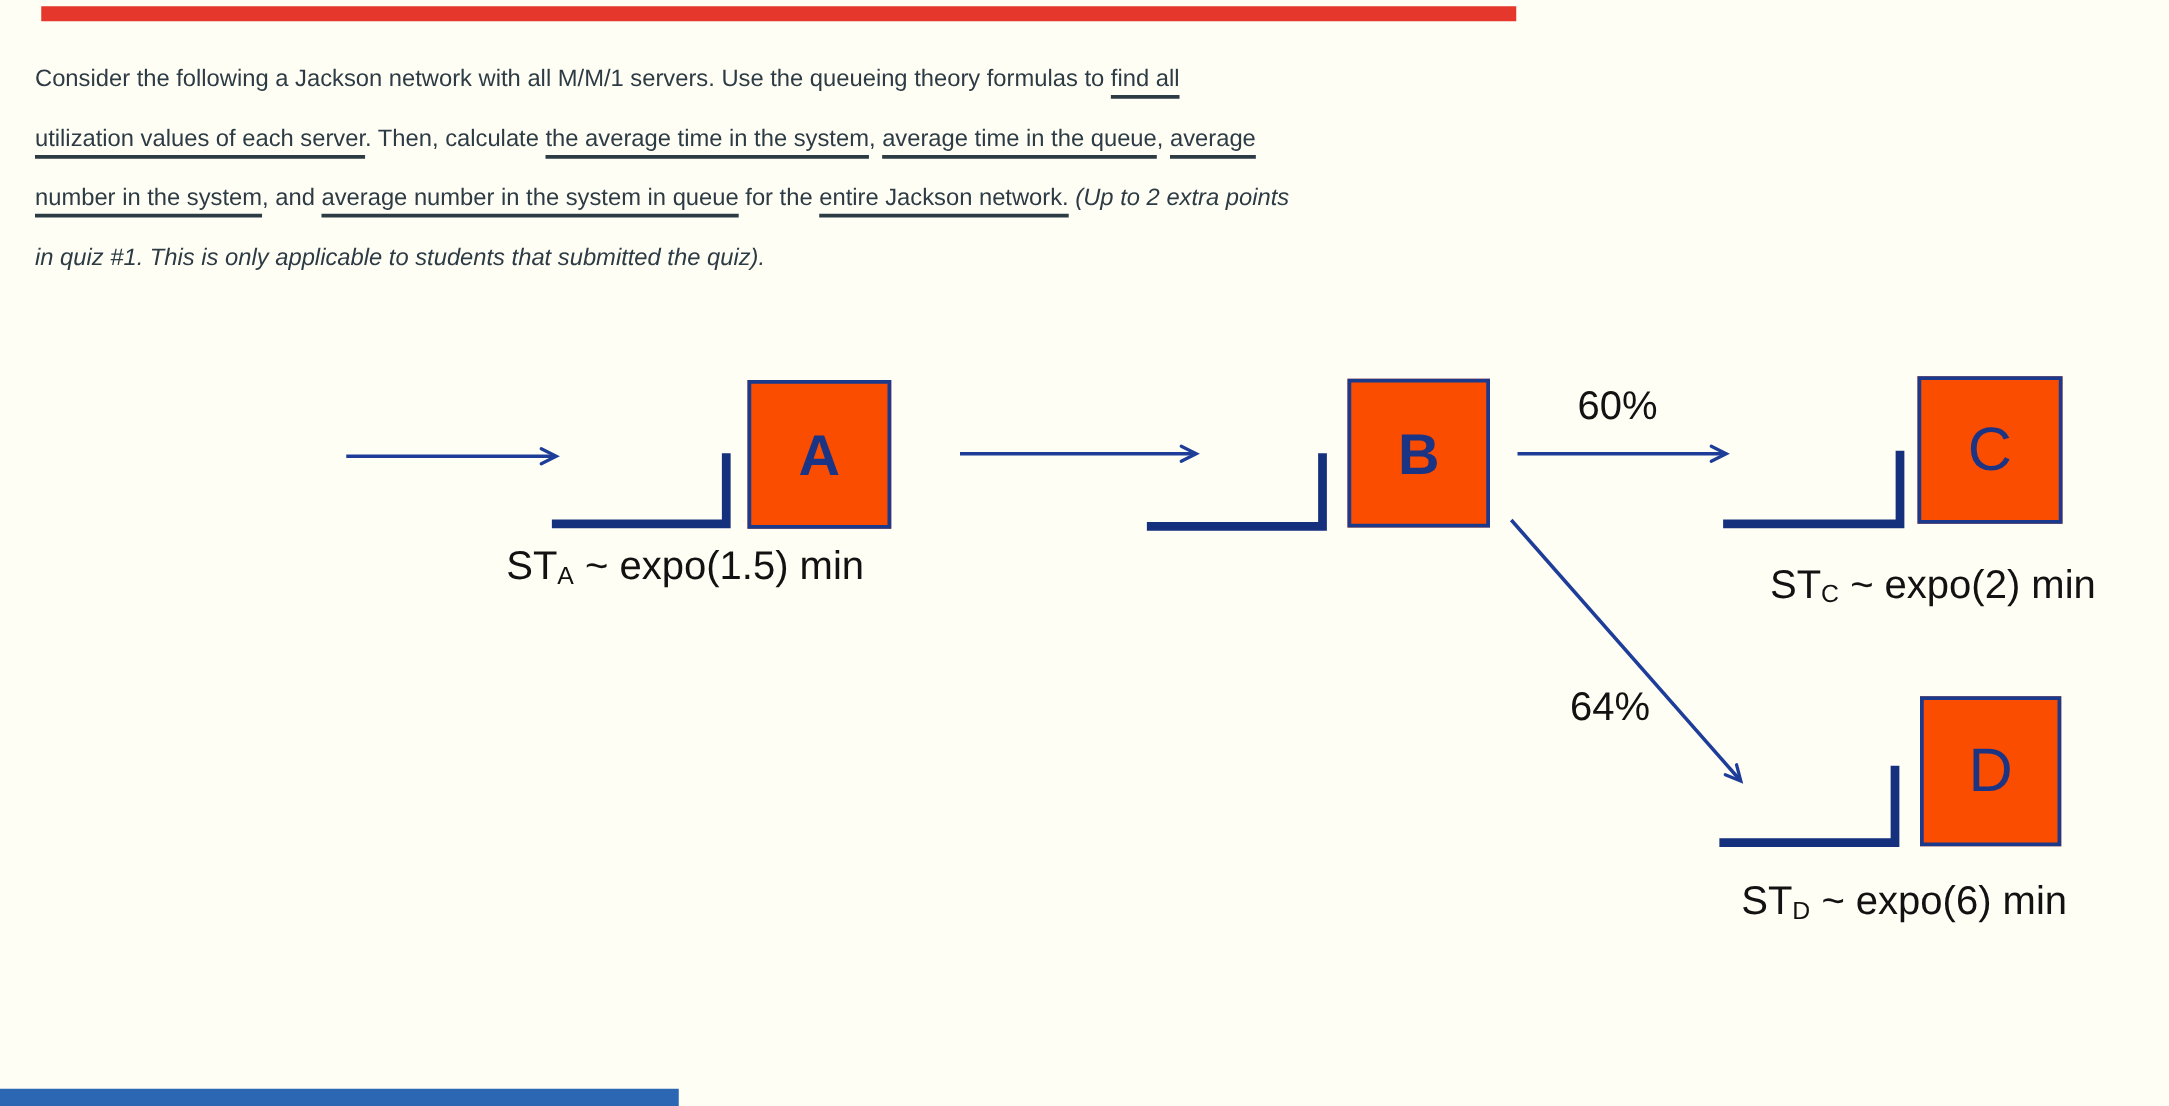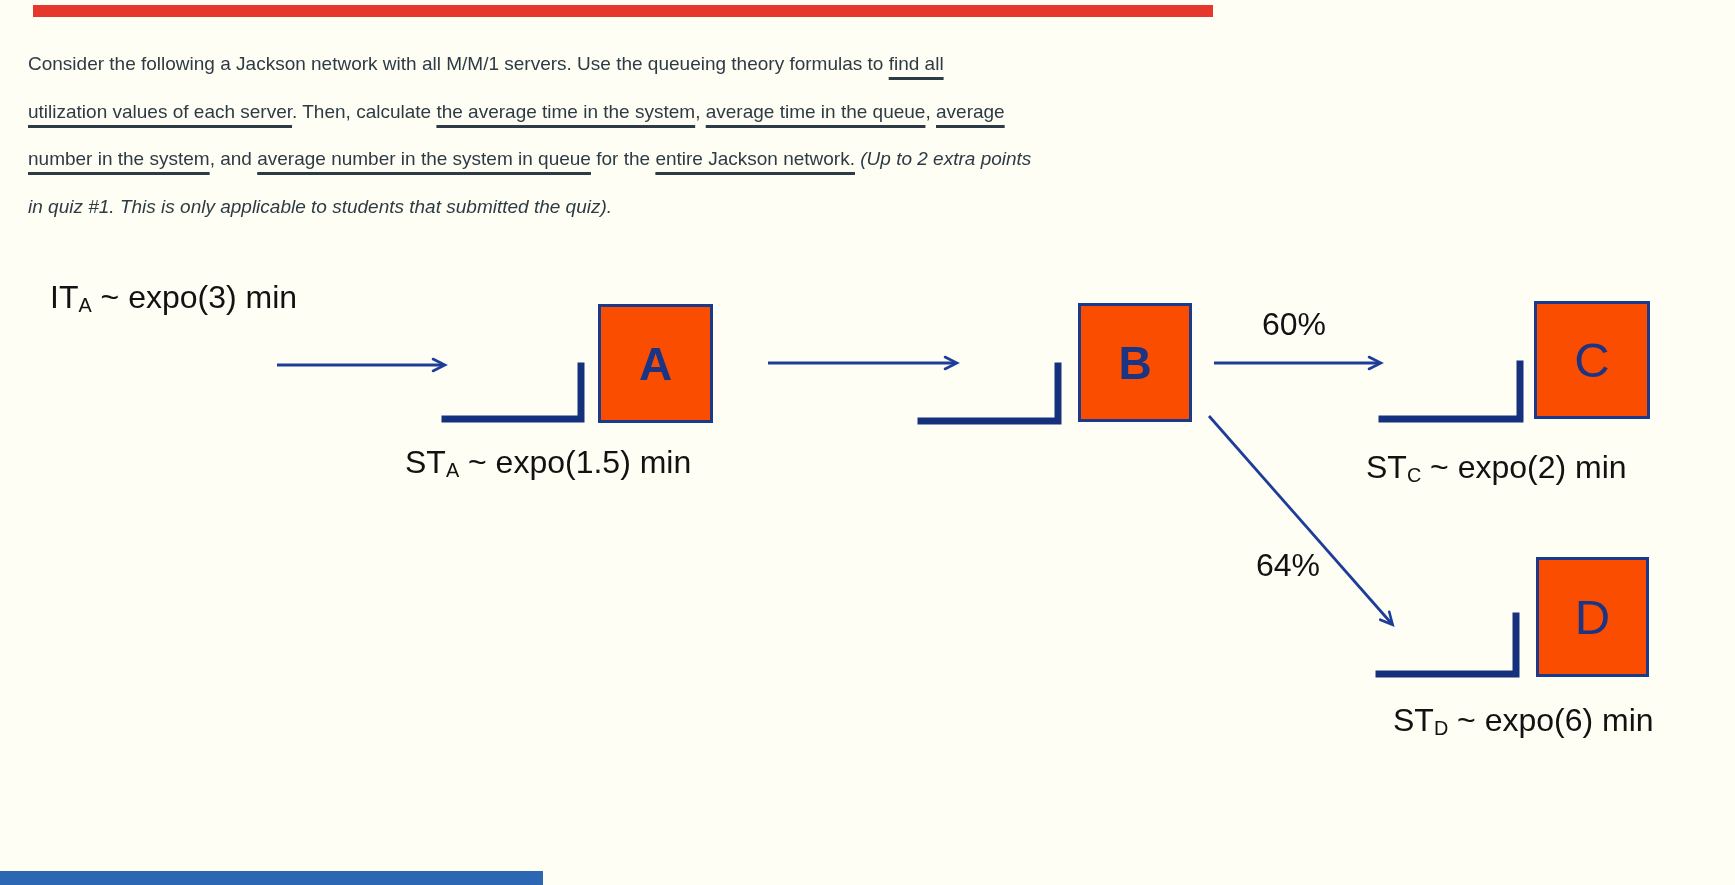--- a/index.html
+++ b/index.html
@@ -41,23 +41,23 @@
   .box-a{left:598px;top:304px;width:115px;height:119px}
   .box-b{left:1078px;top:303px;width:114px;height:119px}
   .box-c{left:1534px;top:301px;width:116px;height:118px}
   .box-d{left:1536px;top:557px;width:113px;height:120px}
   .box-a .letter,.box-b .letter{font-weight:700;font-size:46px}
   .box-c .letter,.box-d .letter{font-weight:500;font-size:49px}
 
   .lbl{position:absolute;font-size:32px;color:var(--diagram-text);white-space:nowrap}
   .lbl .sub{font-size:0.62em;vertical-align:-0.2em}
   .it-label{left:50px;top:279px}
-  .st-a{left:405px;top:444px}
+  .st-a{left:405px;top:434px}
   .st-b{left:900px;top:446px}
-  .st-c{left:1366px;top:449px}
+  .st-c{left:1416px;top:449px}
   .st-d{left:1393px;top:702px}
   .pct-60{left:1262px;top:306px}
   .pct-40{left:1256px;top:547px}
 </style>
 </head>
 <body>
 
 <div class="page">
 
   <div class="bar top-bar"></div>
@@ -73,21 +73,20 @@
     <line class="flow" x1="277" y1="365" x2="444" y2="365" marker-end="url(#arrow)"></line>
     <polyline class="queue" points="445,419 581,419 581,366"></polyline>
     <line class="flow" x1="768" y1="363" x2="956" y2="363" marker-end="url(#arrow)"></line>
     <polyline class="queue" points="921,421 1058,421 1058,366"></polyline>
     <line class="flow" x1="1214" y1="363" x2="1380" y2="363" marker-end="url(#arrow)"></line>
     <polyline class="queue" points="1382,419 1520,419 1520,364"></polyline>
     <line class="flow" x1="1209" y1="416" x2="1392" y2="624" marker-end="url(#arrow)"></line>
     <polyline class="queue" points="1379,674 1516,674 1516,616"></polyline>
   </svg>
 
-  <div class="lbl it-label"><span>IT</span><span class="sub">A</span><span> ~ expo(3) min</span></div>
 
   <div class="box box-a">
     <span class="letter">A</span>
   </div>
   <div class="box box-b">
     <span class="letter">B</span>
   </div>
   <div class="box box-c">
     <span class="letter">C</span>
   </div>

